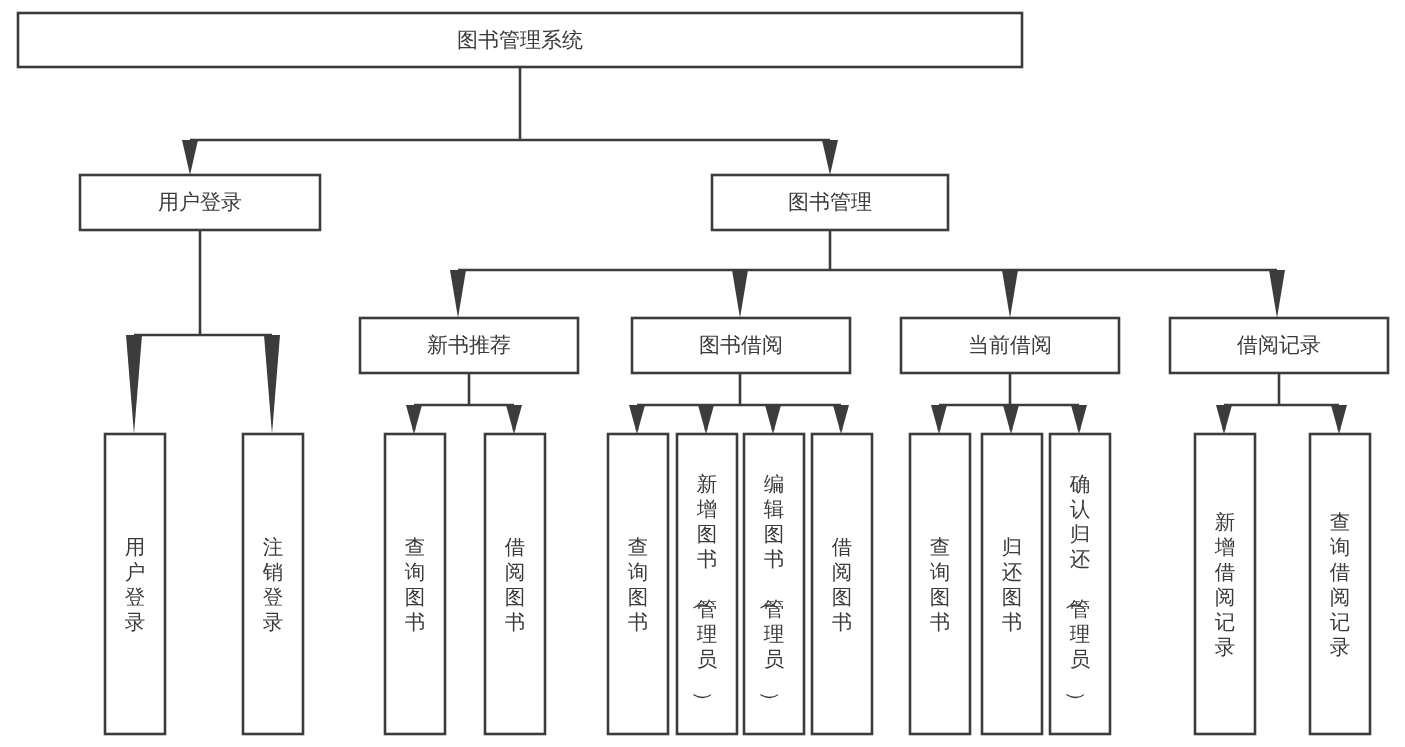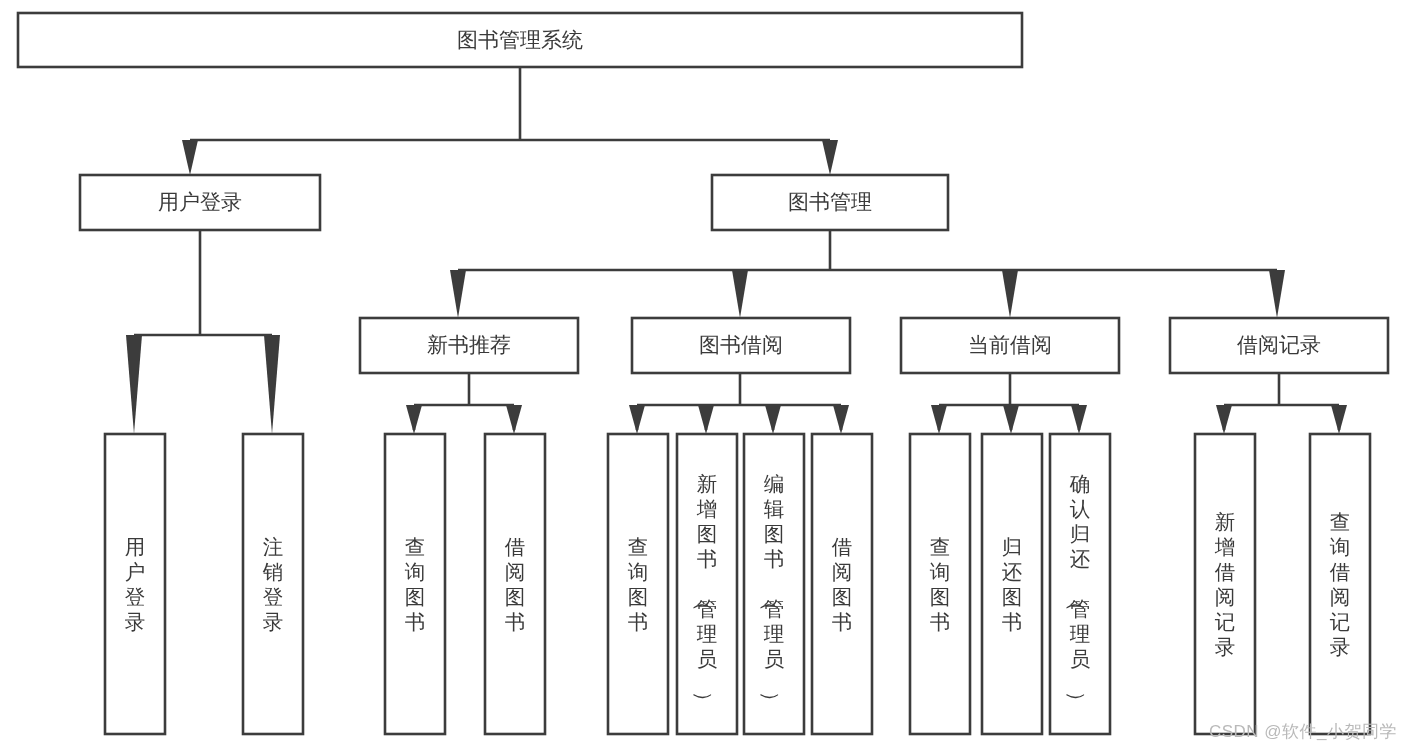--- a/index.html
+++ b/index.html
@@ -254,14 +254,13 @@
         <g>
           <rect x="1195" y="434" width="60" height="300" class="node-box"></rect>
           <text x="1225" y="528.5" class="node-label-v"><tspan x="1225" dy="0">新</tspan><tspan x="1225" dy="25">增</tspan><tspan x="1225" dy="25">借</tspan><tspan x="1225" dy="25">阅</tspan><tspan x="1225" dy="25">记</tspan><tspan x="1225" dy="25">录</tspan></text>
         </g>
         <g>
           <rect x="1310" y="434" width="60" height="300" class="node-box"></rect>
           <text x="1340" y="528.5" class="node-label-v"><tspan x="1340" dy="0">查</tspan><tspan x="1340" dy="25">询</tspan><tspan x="1340" dy="25">借</tspan><tspan x="1340" dy="25">阅</tspan><tspan x="1340" dy="25">记</tspan><tspan x="1340" dy="25">录</tspan></text>
         </g>
       </g>
   </svg>
-  <div class="watermark">CSDN @软件_小贺同学</div>
 </div>
 
 </body></html>

